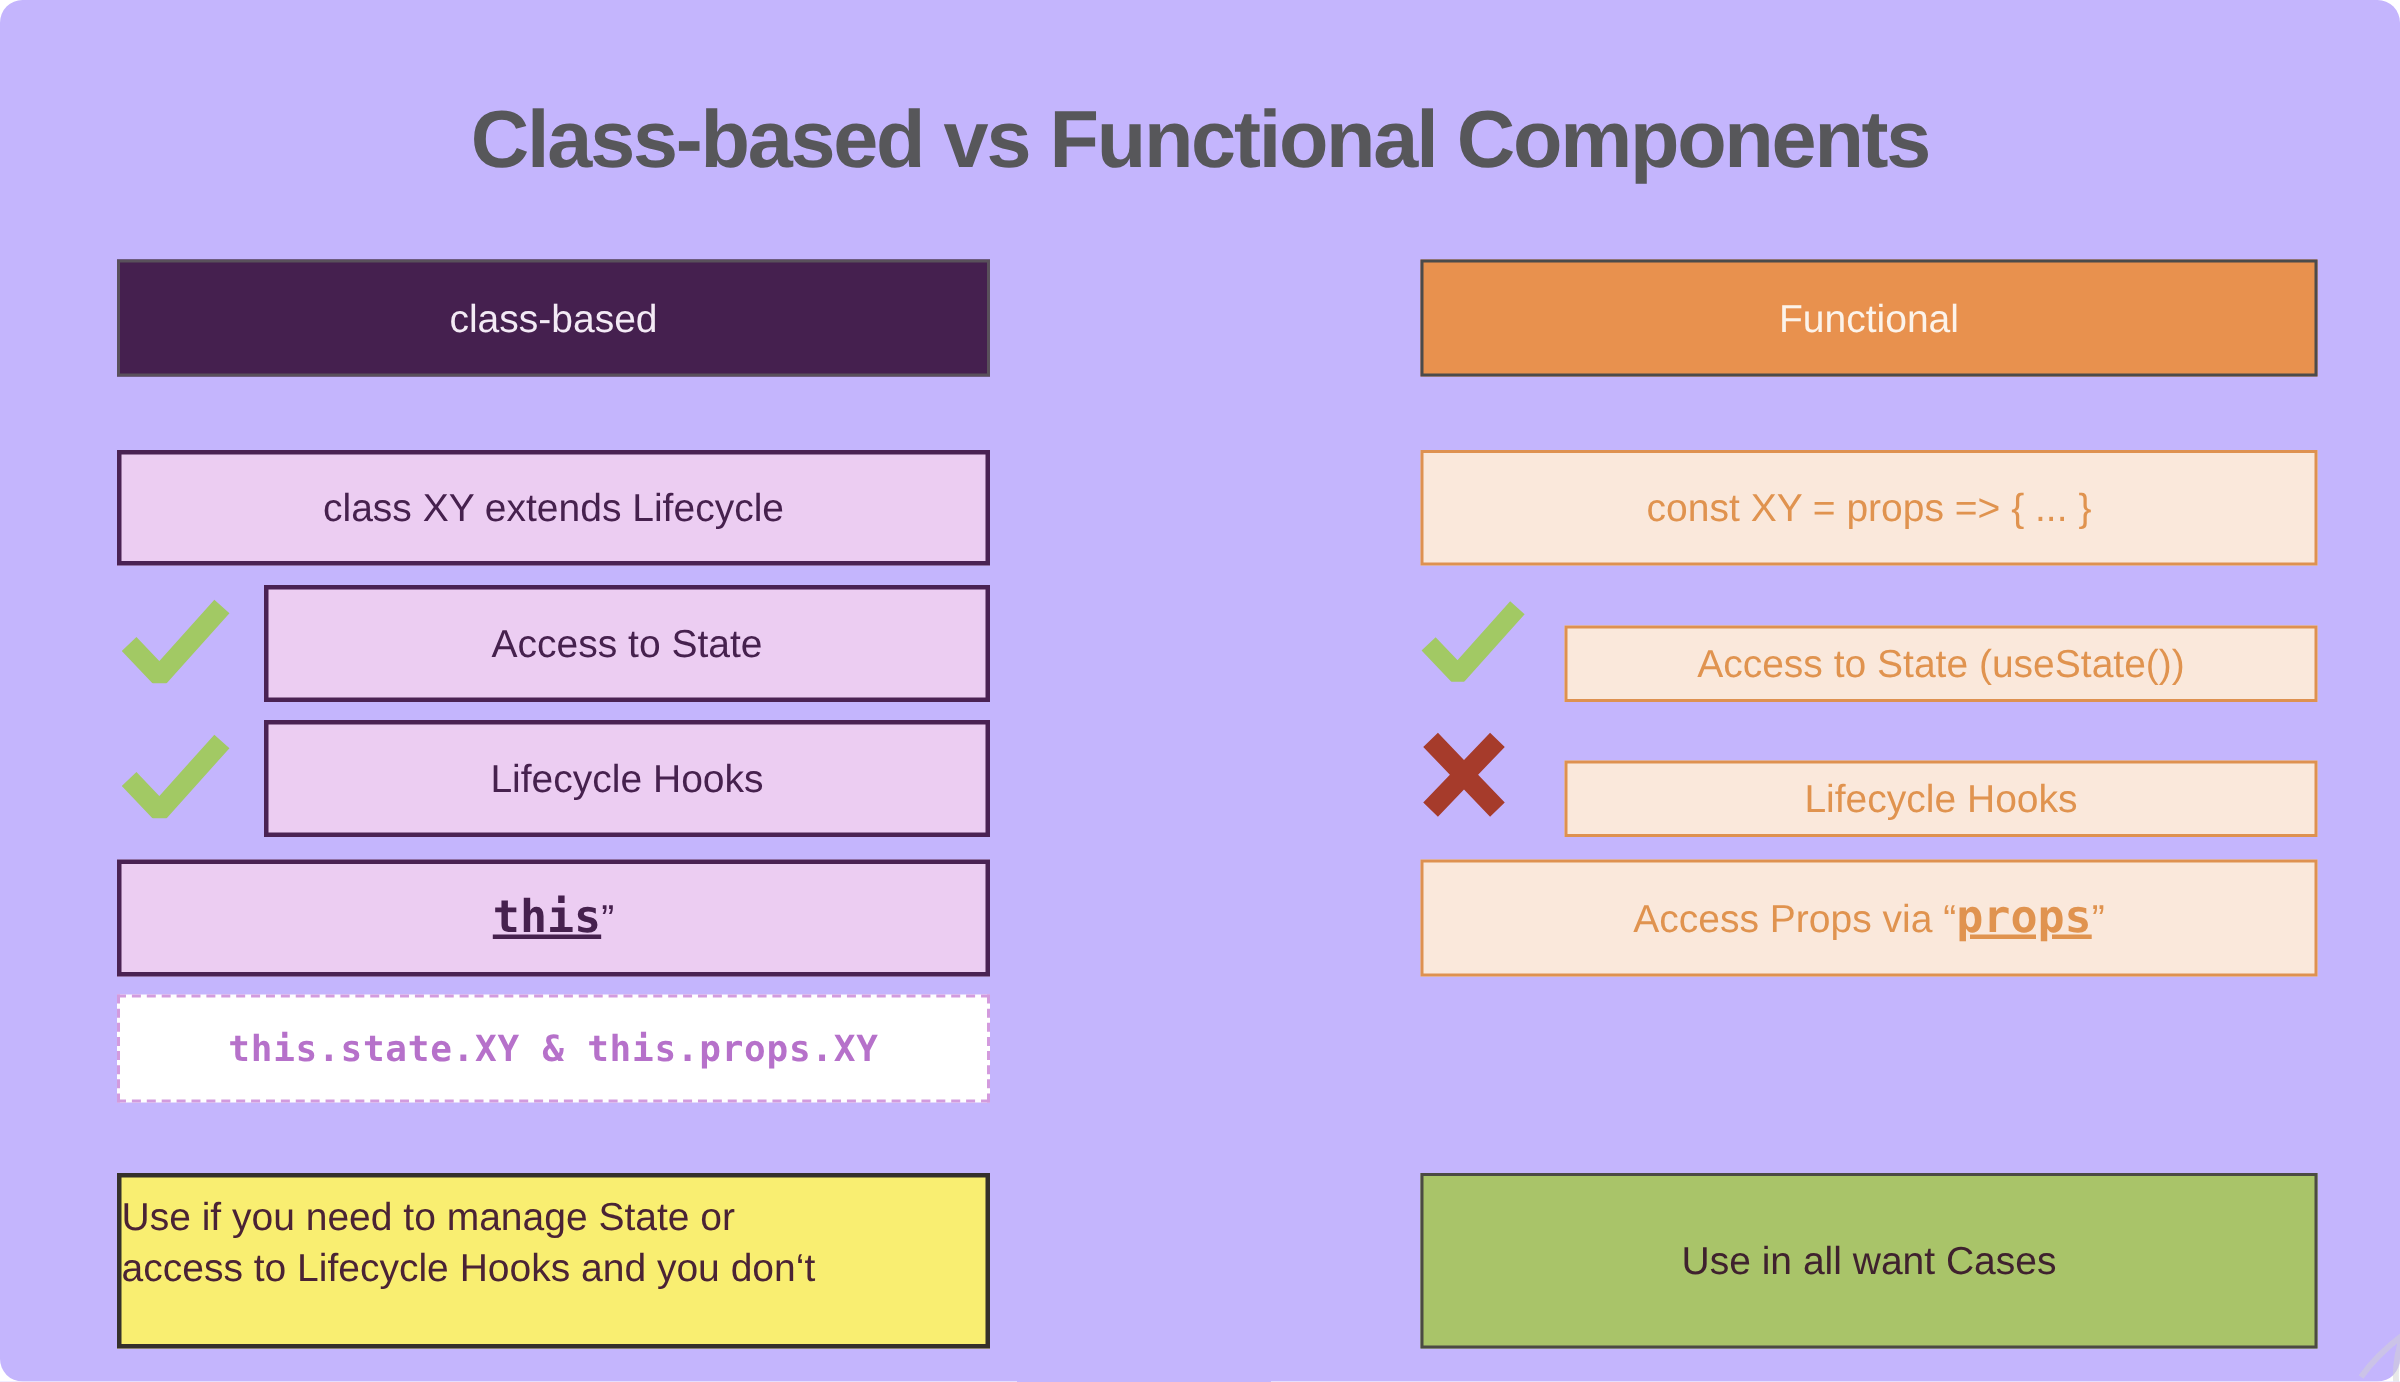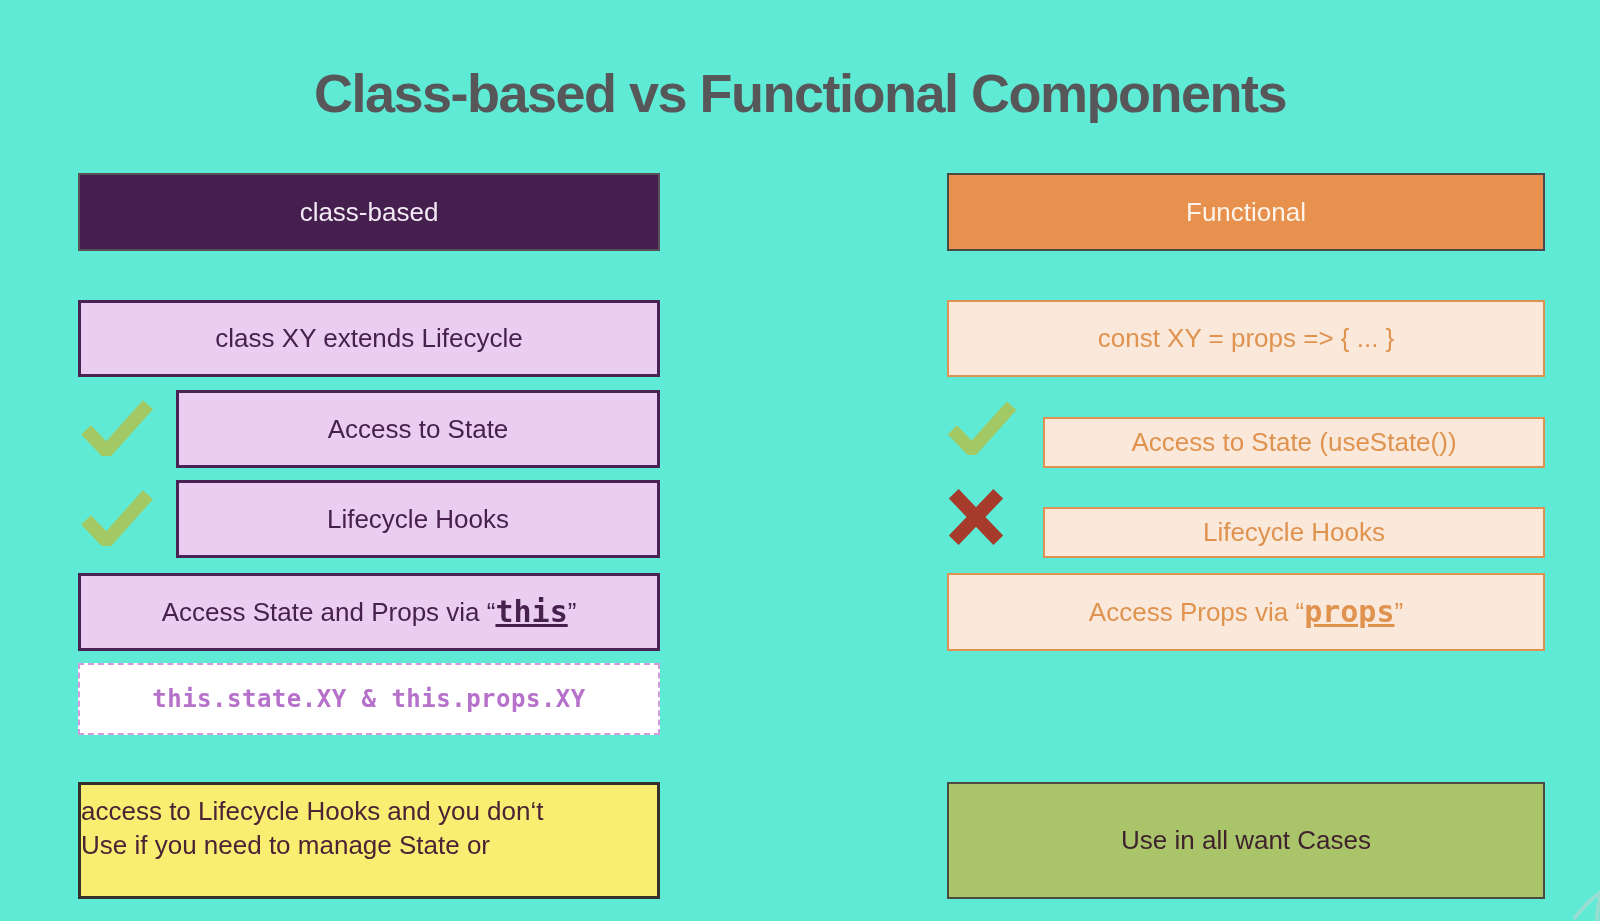--- a/index.html
+++ b/index.html
@@ -1,21 +1,21 @@
 <!DOCTYPE html>
 <html><head>
 <meta charset="utf-8">
 <style>
   html,body{margin:0;padding:0;background:#ffffff;}
   body{
     width:1600px;height:921px;position:relative;overflow:hidden;
     font-family:"Liberation Sans", sans-serif;
     -webkit-font-smoothing:antialiased;
   }
-  .slide{position:absolute;inset:0;background:#5eead4;}
+  .slide{position:absolute;inset:0;background:#c4b5fd;border-radius:15px;}
 
   .title{
     position:absolute;top:62px;left:0;right:0;text-align:center;
     font-size:54px;font-weight:800;letter-spacing:-1.5px;color:#57575a;
   }
 
   .col{position:absolute;top:173px;}
   .col-left{left:78px;width:582px;height:727px;}
   .col-right{left:947px;width:598px;height:727px;}
 
@@ -89,36 +89,35 @@
       <span class="status-icon">
         <svg width="78" height="58" viewBox="0 0 80 60">
             <path d="M8 33 L29 55 L72 7" fill="none" stroke="#a2c964" stroke-width="14"></path>
           </svg>
       </span>
       <div class="box solid">Lifecycle Hooks</div>
     </div>
 
     <div class="row r-access">
       <div class="box solid quoted">
-        <span>Access State and Props via “</span>
           <span class="code">this</span>
           <span>”</span>
       </div>
     </div>
 
     <div class="row r-code">
       <div class="box dashed">
         <span class="code">this.state.XY &amp; this.props.XY</span>
       </div>
     </div>
 
     <div class="row r-note">
       <div class="box note-yellow note-lines">
+        <div>Use if you need to manage State or</div>
         <div>access to Lifecycle Hooks and you don‘t</div>
-        <div>Use if you need to manage State or</div>
       </div>
     </div>
 
   </div>
 
   <div class="col col-right">
 
     <div class="row r-header">
       <div class="box hdr">Functional</div>
     </div>

